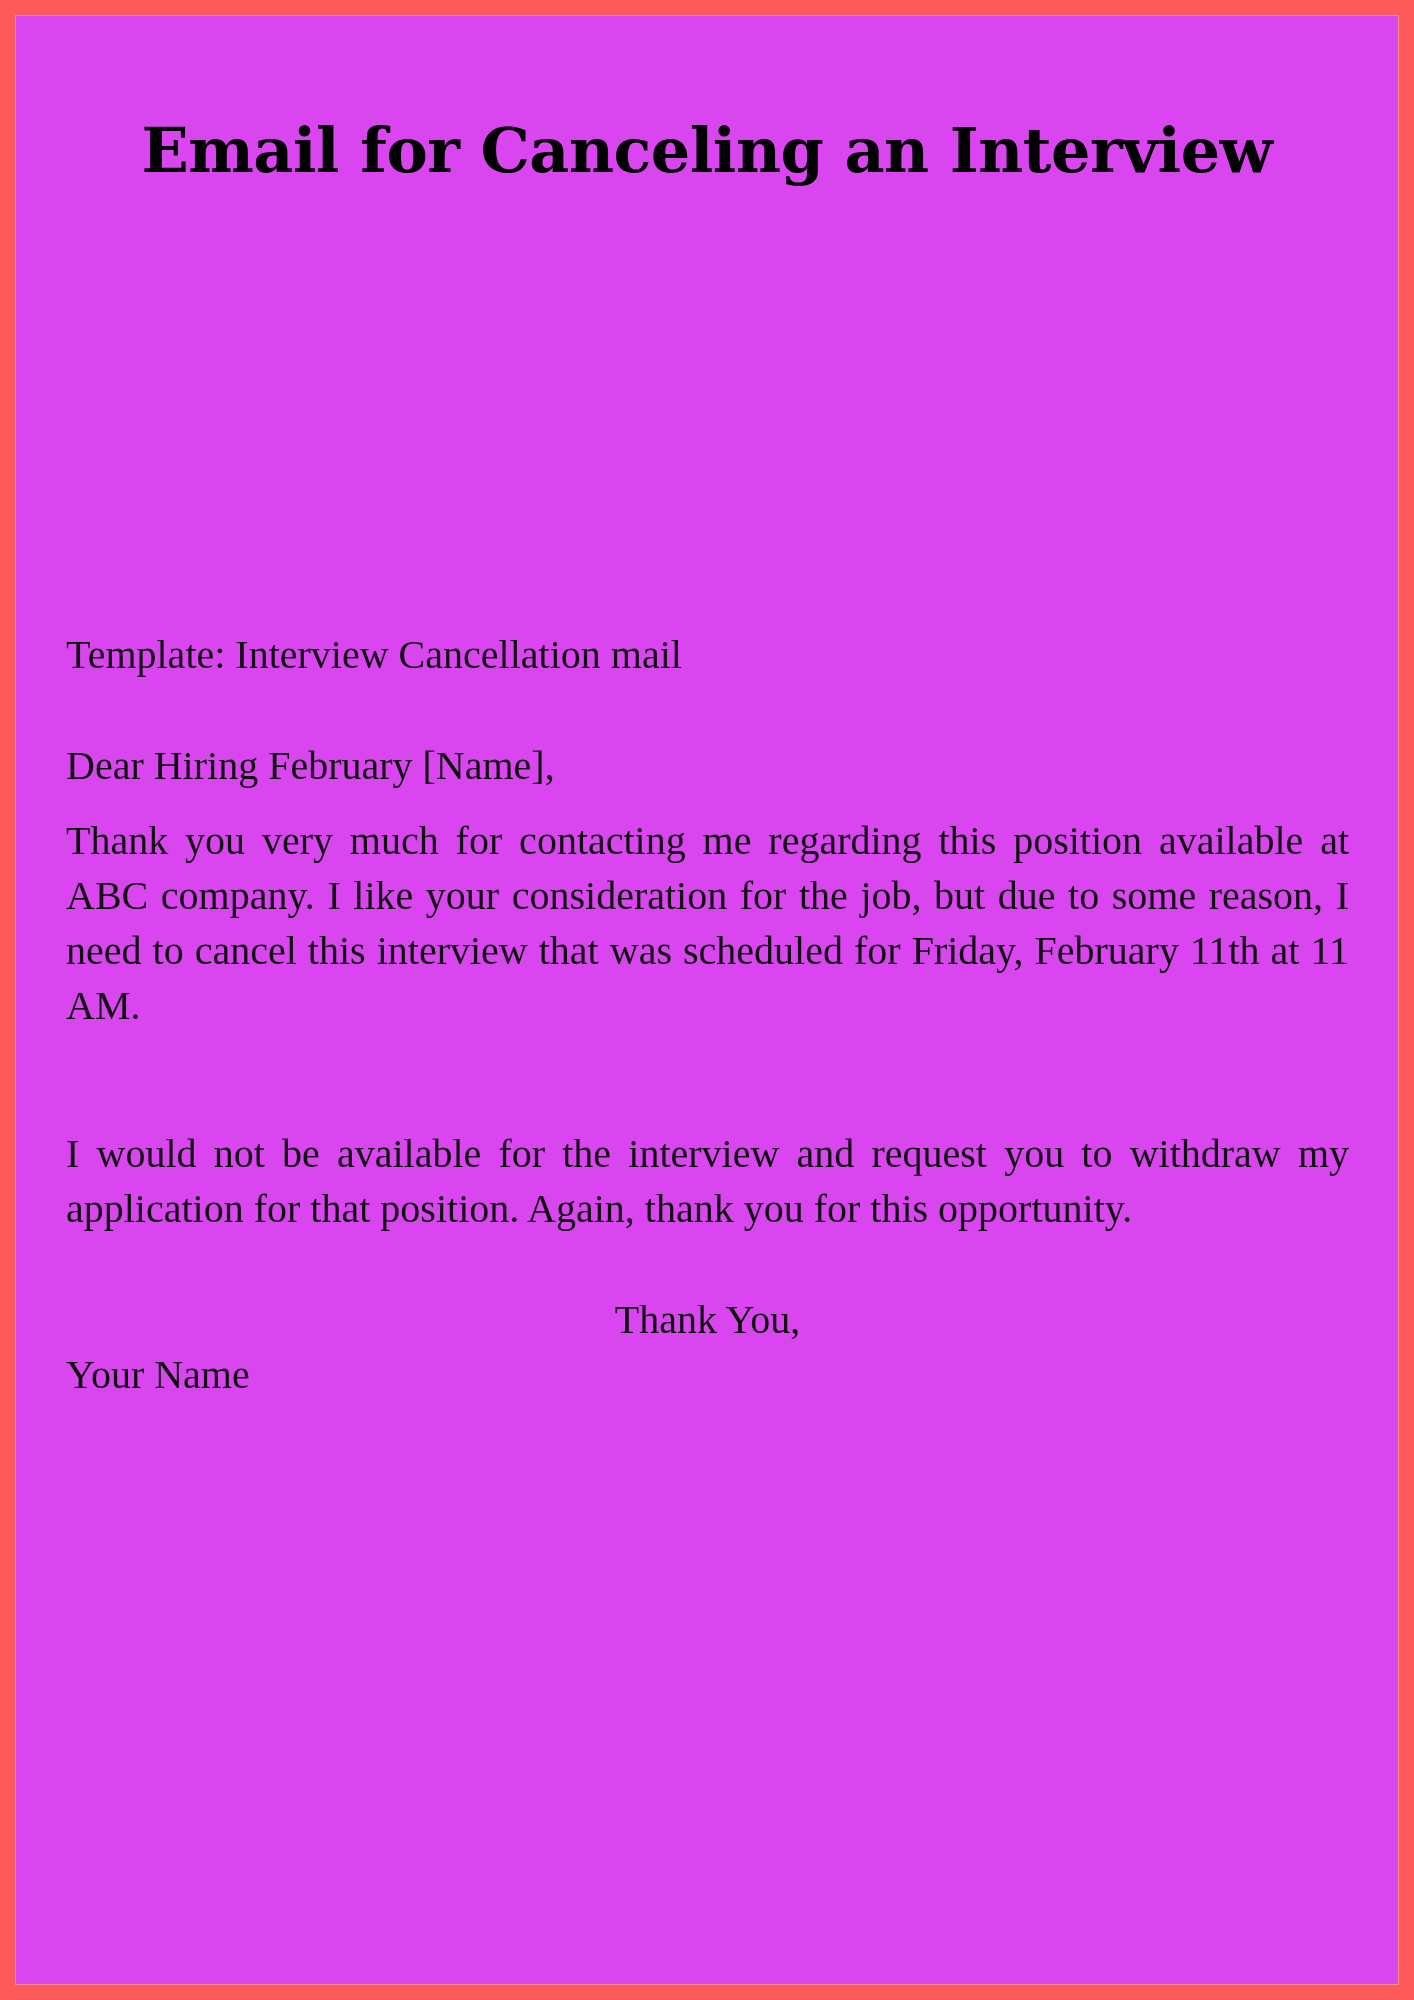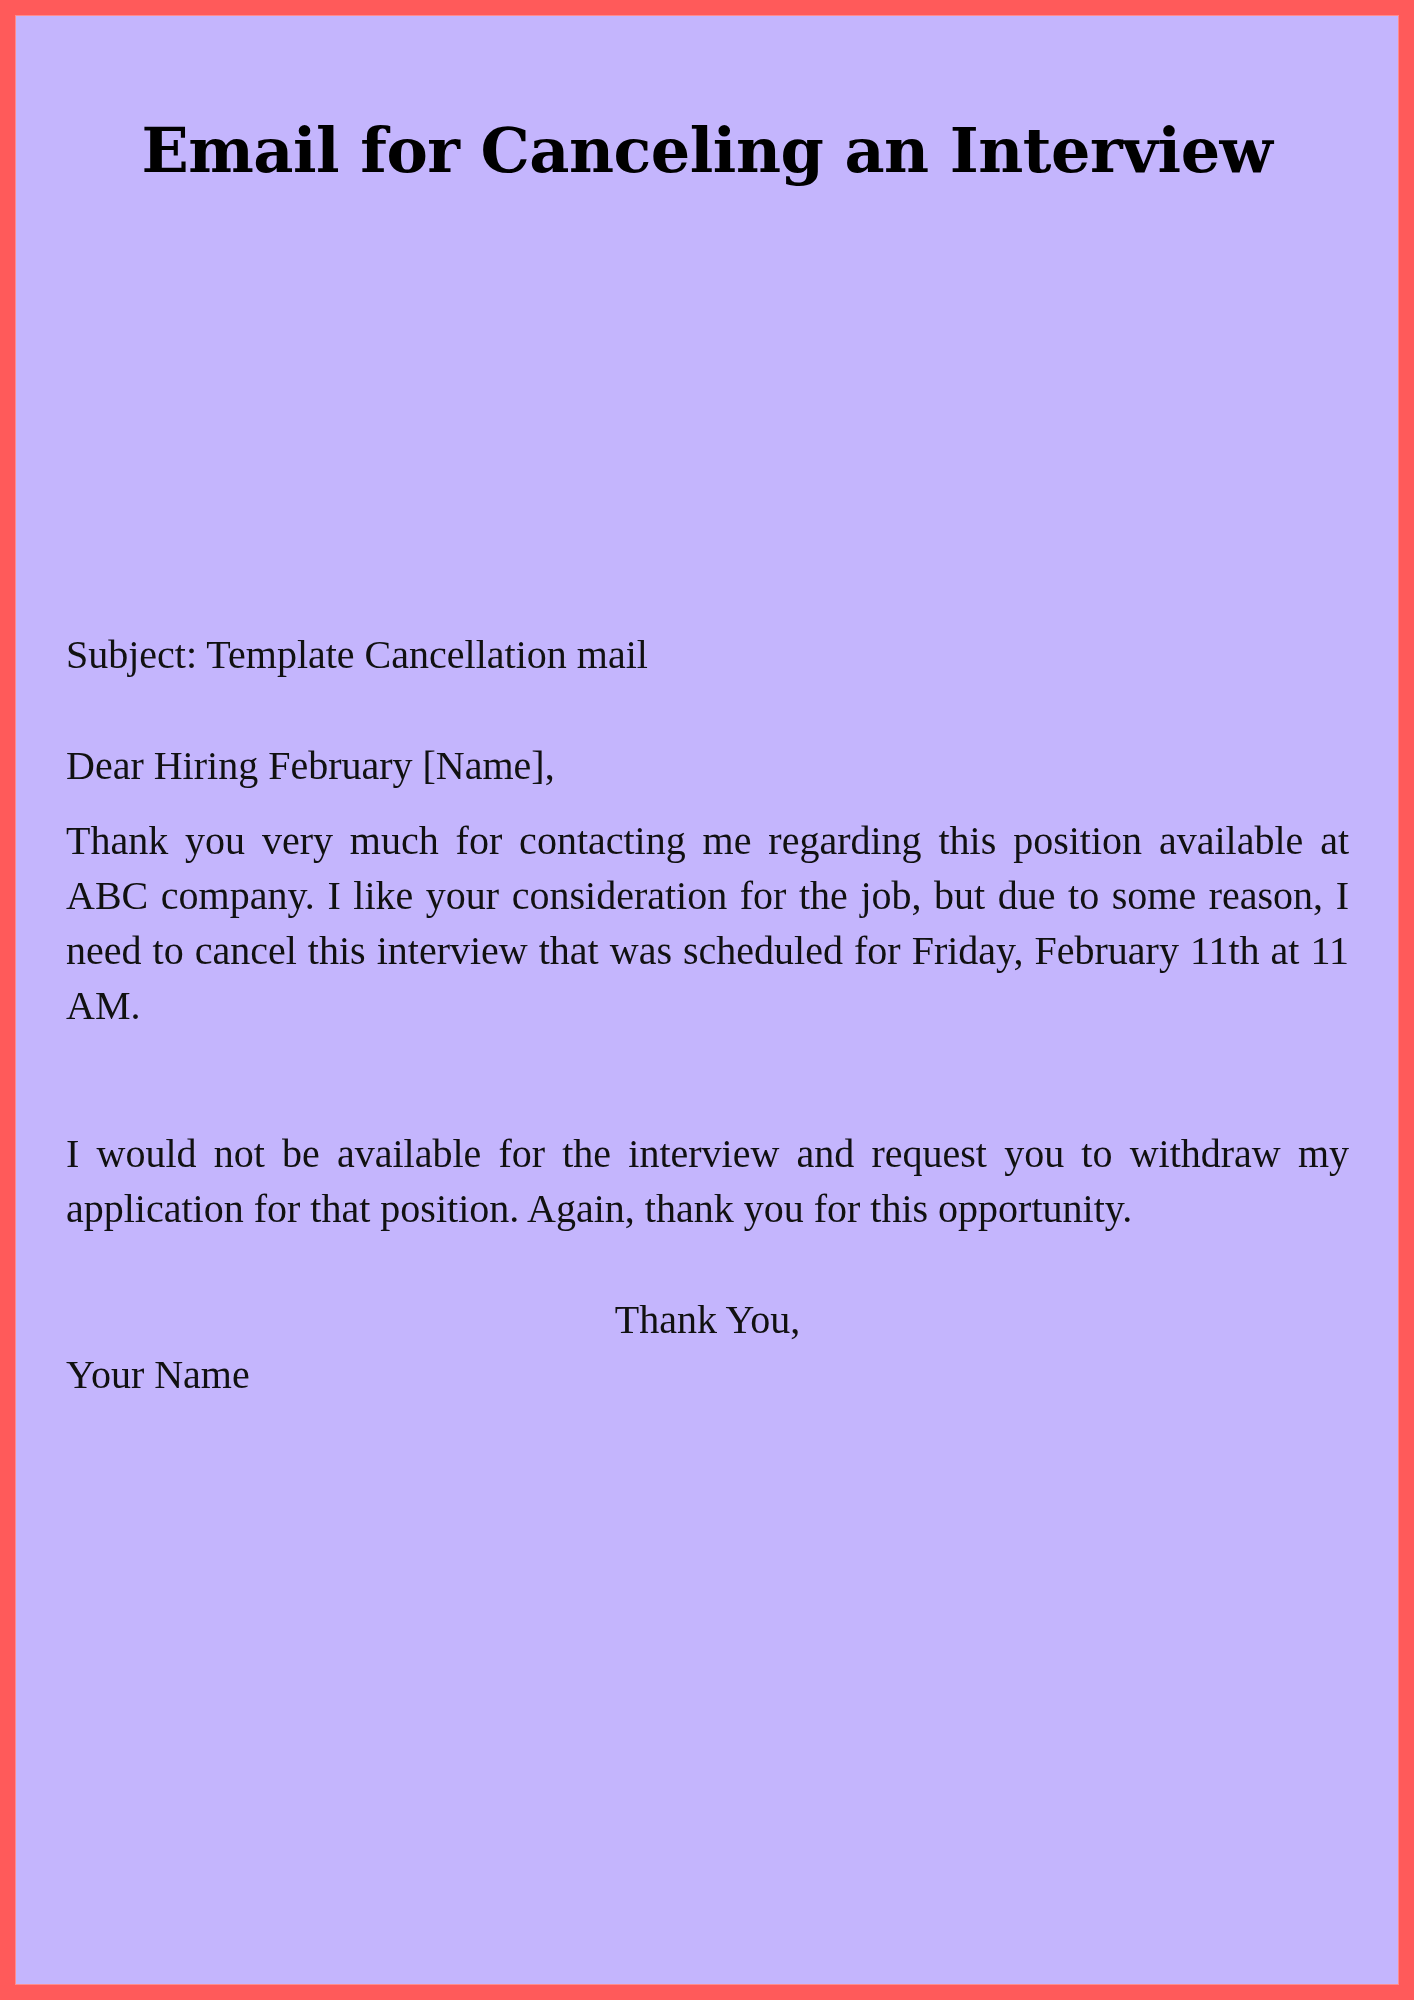--- a/index.html
+++ b/index.html
@@ -13,21 +13,21 @@
       position: relative;
       overflow: hidden;
     }
     .page {
       position: absolute;
       left: 0; top: 0;
       width: 1414px;
       height: 2000px;
       box-sizing: border-box;
       border: 15px solid #FF5A5A;
-      background: #c4b5fd;
+      background: #d946ef;
     }
     .page::after {
       content: "";
       position: absolute;
       left: 0; top: 0; right: 0; bottom: 0;
       border: 1px solid #FF8C8C;
       pointer-events: none;
     }
     .title {
       position: absolute;
@@ -99,20 +99,20 @@
       letter-spacing: 0.3px;
       white-space: nowrap;
     }
   </style>
 </head>
 <body>
 
 <div class="page">
   <h1 class="title">Email for Canceling an Interview</h1>
 
-  <p class="body-text subject">Subject:  Template Cancellation mail</p>
+  <p class="body-text subject">Template:  Interview Cancellation mail</p>
   <p class="body-text salutation">Dear Hiring February [Name],</p>
   <p class="body-text para1">Thank you very much for contacting me regarding this position available at ABC company. I like your consideration for the job, but due to some reason, I need to cancel this interview that was scheduled for Friday, February 11th at 11 AM.</p>
   <p class="body-text para2">I would not be available for the interview and request you to withdraw my application for that position. Again, thank you for this opportunity.</p>
   <p class="body-text closing">Thank You,</p>
   <p class="body-text signature">Your Name</p>
 
 </div>
 
 </body></html>

